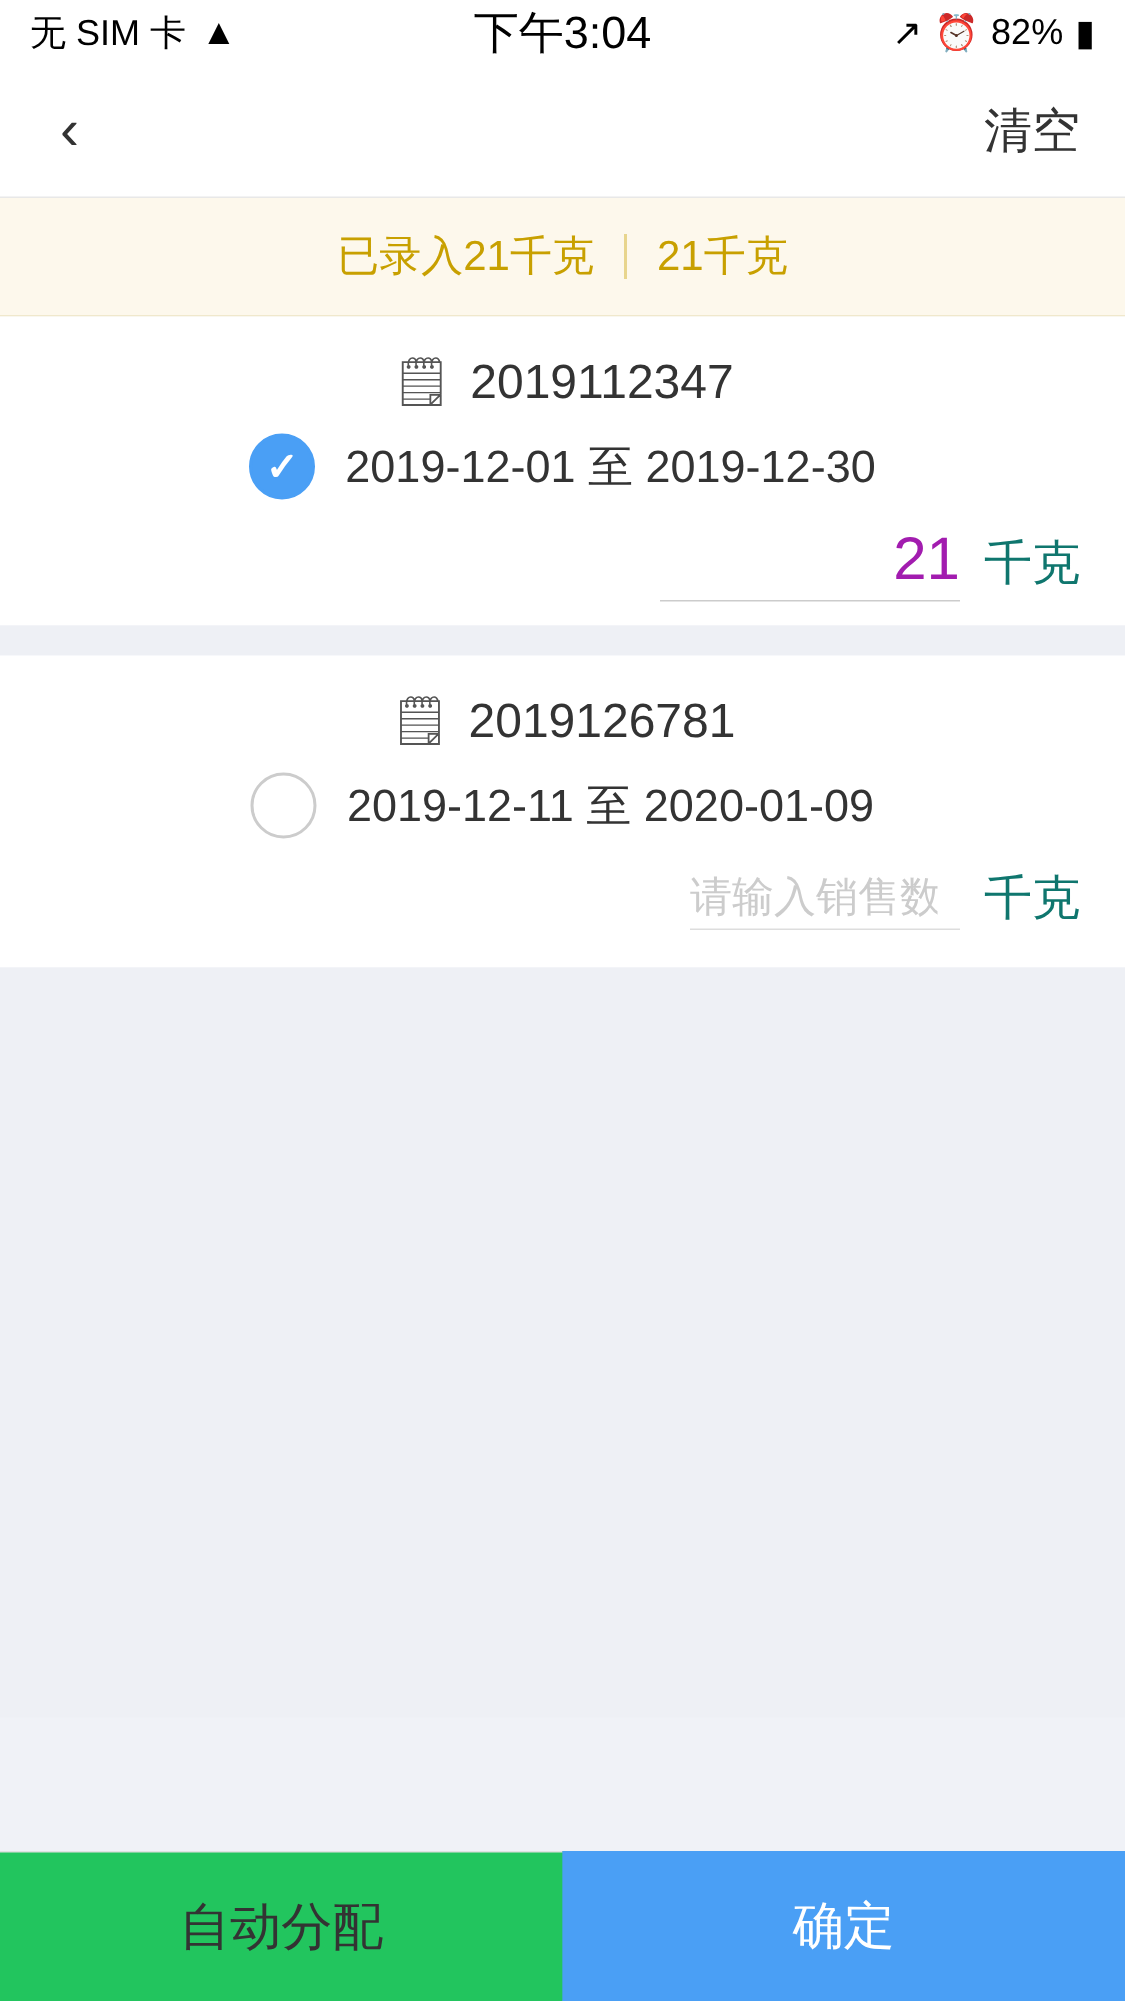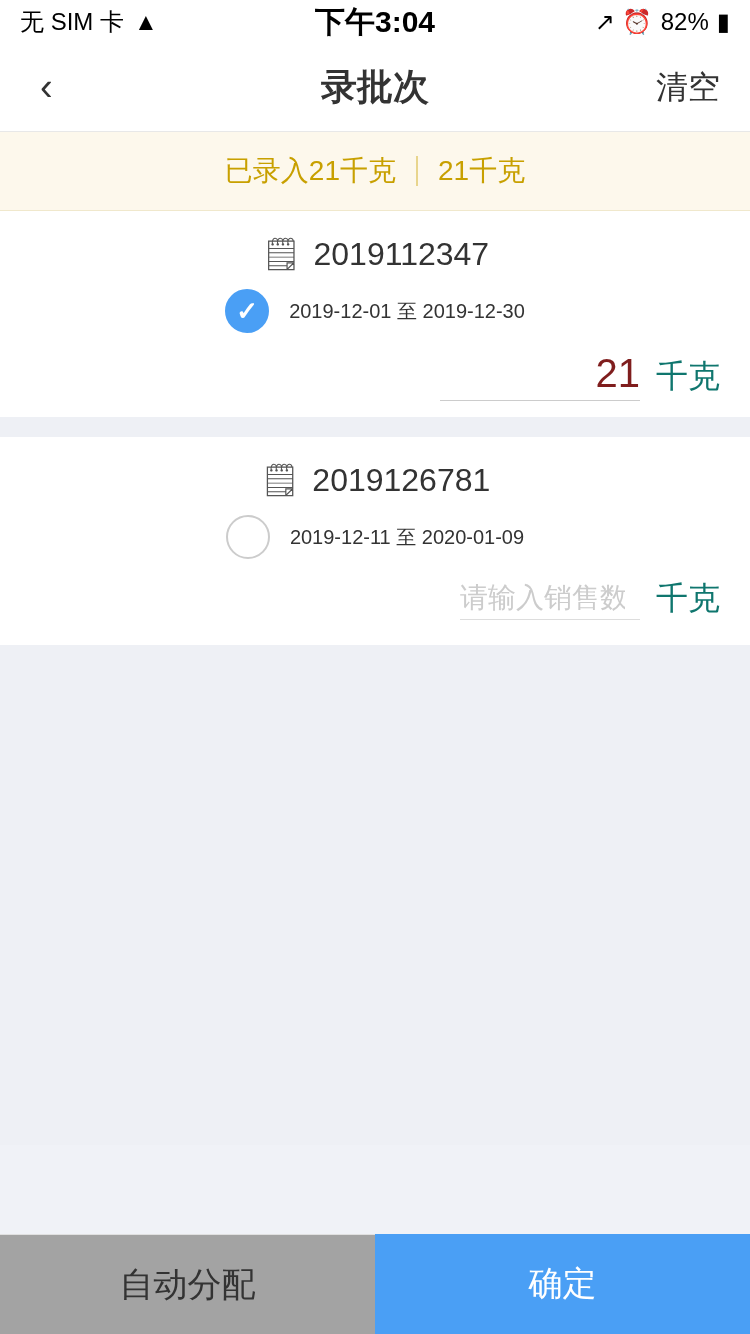--- a/index.html
+++ b/index.html
@@ -26,21 +26,21 @@
       color: #000;
     }
     .status-left {
       display: flex;
       align-items: center;
       gap: 10px;
       font-size: 24px;
     }
     .status-center {
       font-size: 30px;
-      font-weight: 700;
+      font-weight: 400;
       position: absolute;
       left: 50%;
       transform: translateX(-50%);
     }
     .status-right {
       display: flex;
       align-items: center;
       gap: 8px;
       font-size: 24px;
     }
@@ -144,21 +144,21 @@
       background: #4a9ff5;
       border-color: #4a9ff5;
     }
     .radio-circle.selected::after {
       content: "✓";
       color: #fff;
       font-size: 26px;
       font-weight: bold;
     }
     .batch-date {
-      font-size: 20px;
+      font-size: 30px;
       color: #333;
     }
 
     .batch-quota-row {
       margin: 10px 30px 16px 30px;
       background: #f7f8fa;
       border-radius: 8px;
       padding: 16px 20px;
       font-size: 26px;
       color: #666;
@@ -193,21 +193,21 @@
 
     .batch-value-row {
       display: flex;
       align-items: baseline;
       justify-content: flex-end;
       padding: 10px 30px 16px 30px;
       gap: 16px;
     }
     .batch-value {
       font-size: 40px;
-      color: #7f1d1d;
+      color: #a21caf;
       font-weight: 400;
     }
     .batch-value-container {
       position: relative;
       display: flex;
       flex-direction: column;
       align-items: flex-end;
     }
     .batch-value-line {
       width: 200px;
@@ -224,21 +224,21 @@
     
     .bottom-bar {
       position: fixed;
       bottom: 0;
       width: 750px;
       height: 100px;
       display: flex;
     }
     .btn-auto {
       flex: 1;
-      background: #a3a3a3;
+      background: #22c55e;
       border: none;
       font-size: 34px;
       color: #333;
       cursor: pointer;
       border-top: 1px solid #e0e0e0;
     }
     .btn-confirm {
       flex: 1;
       background: #4a9ff5;
       border: none;
@@ -263,21 +263,20 @@
   <div class="status-right">
     <span>↗</span>
     <span>⏰</span>
     <span>82%</span>
     <span>▮</span>
   </div>
 </div>
 
 <div class="nav-bar">
   <span class="nav-back">‹</span>
-  <span class="nav-title">录批次</span>
   <span class="nav-clear">清空</span>
 </div>
 
 <div class="summary-bar">
   <span class="summary-label">已录入21千克</span>
   <div class="summary-divider"></div>
   <span class="summary-value">21千克</span>
 </div>
 
 <div class="main-content">

